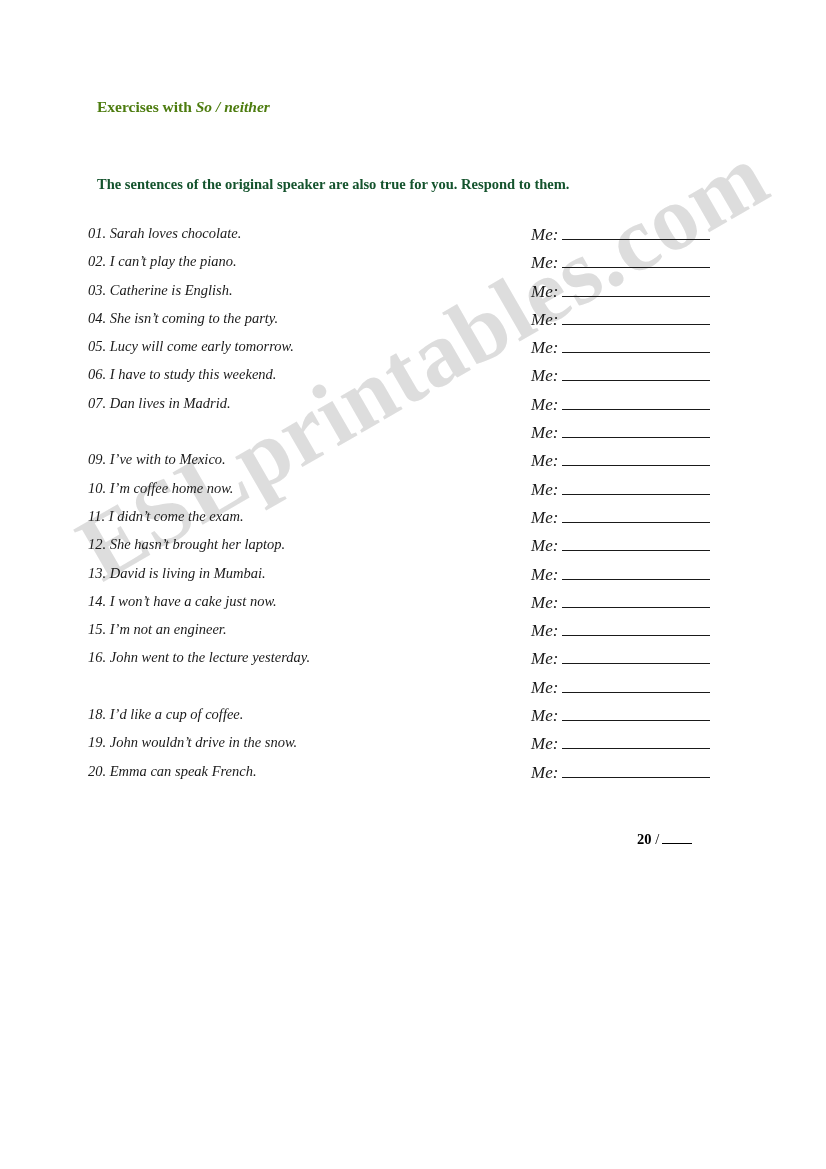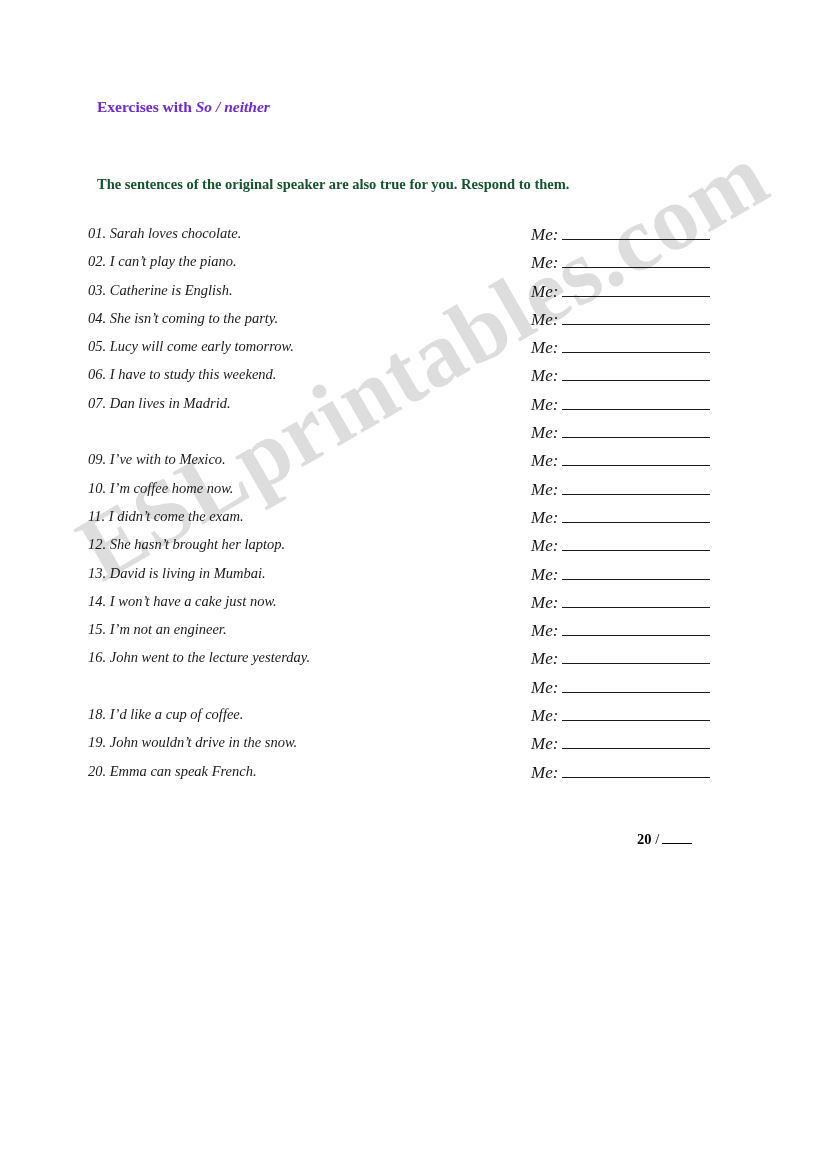--- a/index.html
+++ b/index.html
@@ -57,21 +57,21 @@
     height: 1169px;
     z-index: 10;
   }
 
   .doc-title {
     position: absolute;
     left: 97px;
     top: 98px;
     font-size: 15.5px;
     font-weight: bold;
-    color: #6d28d9;
+    color: #4d7c0f;
     white-space: nowrap;
   }
   .doc-title .em {
     font-style: italic;
   }
 
   .instructions {
     position: absolute;
     left: 97px;
     top: 176px;

